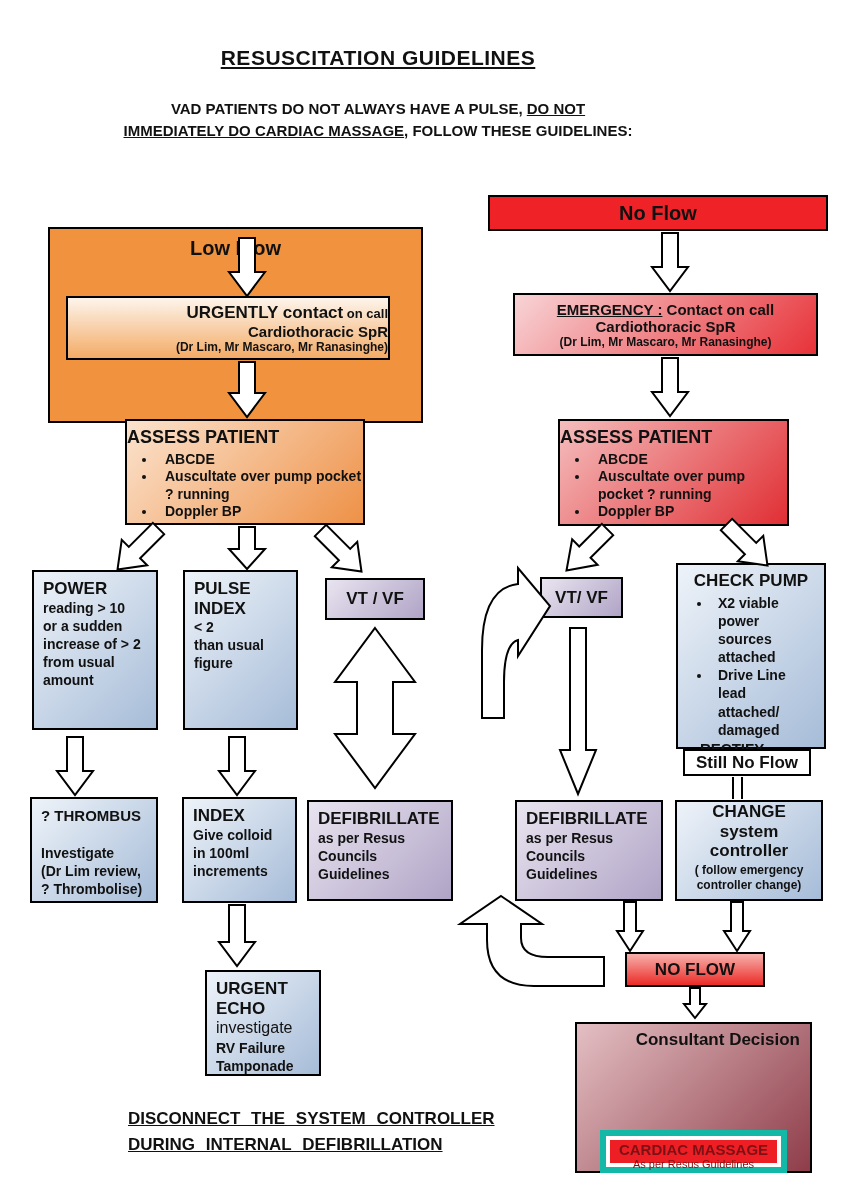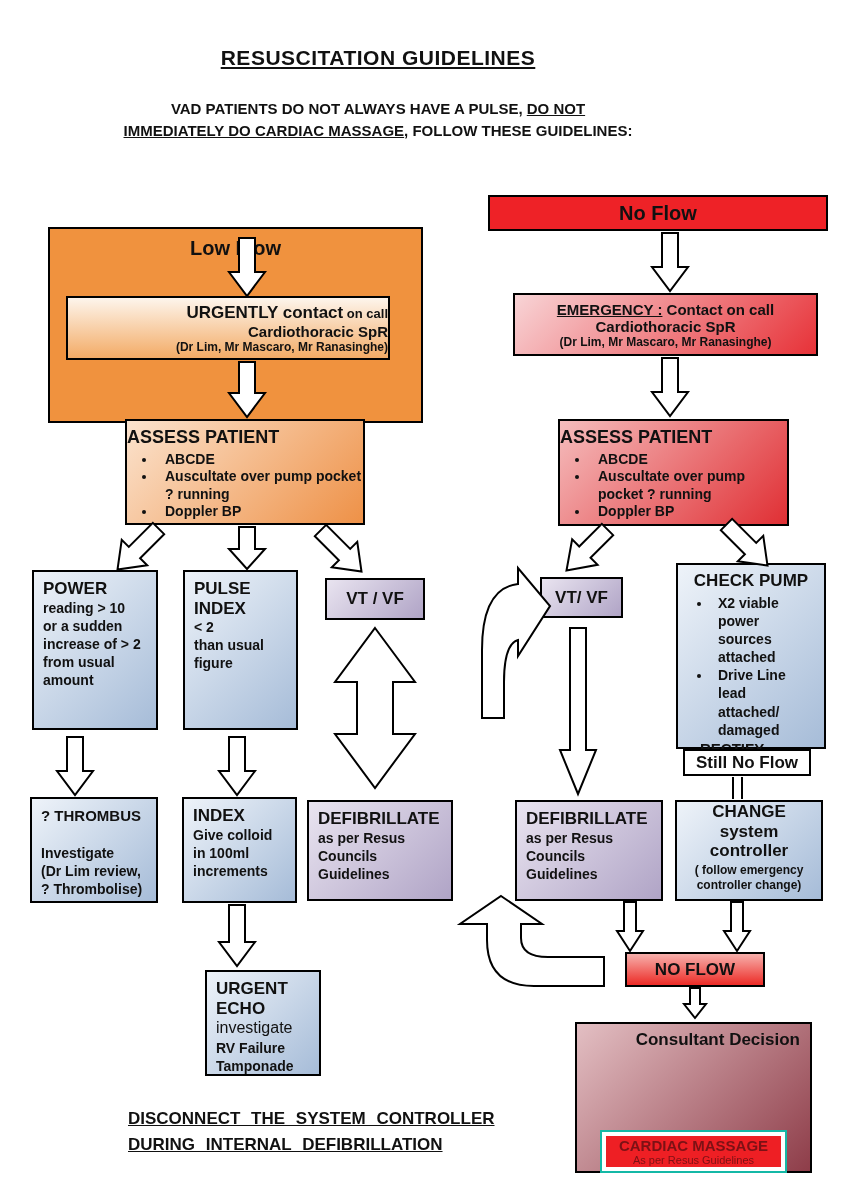--- a/index.html
+++ b/index.html
@@ -50,21 +50,21 @@
   #change-box{text-align:center;}
   #change-box .bt{font-size:17px;}
   #change-box .sub{font-size:12px;line-height:1.25;margin-top:2px;}
   #noflow-small{background:linear-gradient(180deg,#f7b0ac 0%,#ec2b26 100%);
                 text-align:center;font-size:17px;padding-top:6px;}
   #consultant{background:linear-gradient(135deg,#e3bfc3 0%,#8e3d49 100%);padding:6px 10px;}
   #consultant .bt{font-size:17px;text-align:right;}
   #consultant ul{margin:4px 0 0 0;padding-left:34px;font-size:15px;line-height:1.3;}
   #consultant li{padding-left:8px;}
   #consultant .subline{text-align:center;font-size:15px;}
-  #cardiac-outer{position:absolute;background:#fff;border:2px solid #14b8a6;box-sizing:border-box;padding:4px;}
+  #cardiac-outer{position:absolute;background:#fff;border:6px solid #14b8a6;box-sizing:border-box;padding:4px;}
   #cardiac-inner{background:#ee1f24;height:100%;box-sizing:border-box;text-align:center;
                  color:#7c1115;padding-top:1px;}
   #cardiac-inner .t{font-size:15px;font-weight:bold;}
   #cardiac-inner .s{font-size:11px;font-weight:normal;}
   #footer-note{position:absolute;left:128px;top:1106px;font-size:17px;font-weight:bold;
                line-height:1.55;word-spacing:6px;}
   #footer-note div{text-decoration:underline;}
   
   #arrow-layer{position:absolute;left:0;top:0;pointer-events:none;}
   #arrow-layer *{fill:#fff;stroke:#000;stroke-width:2;}

